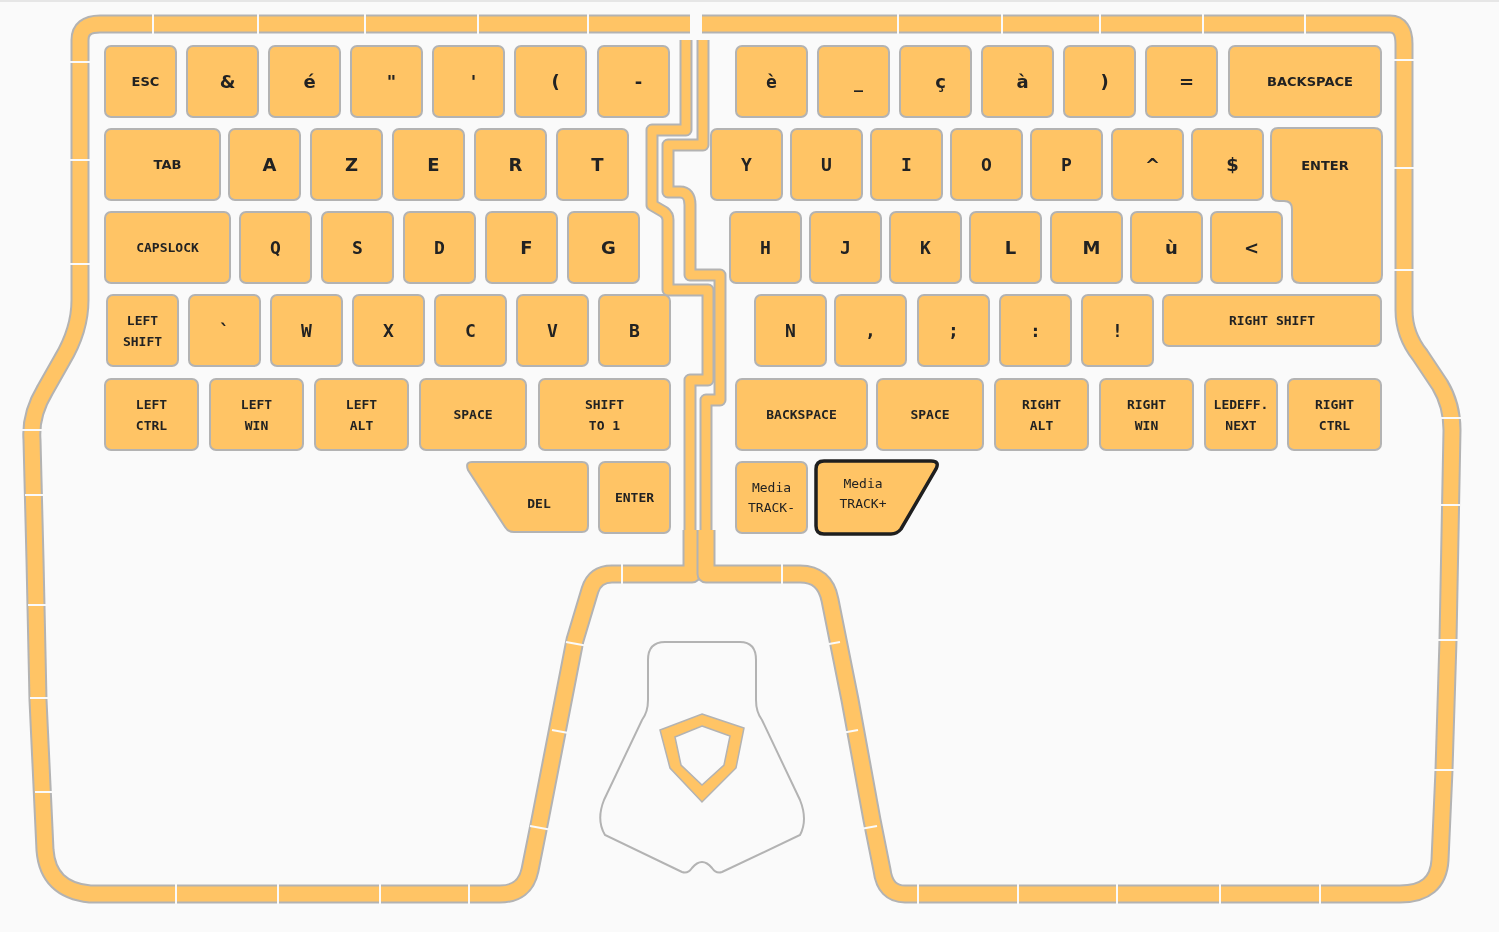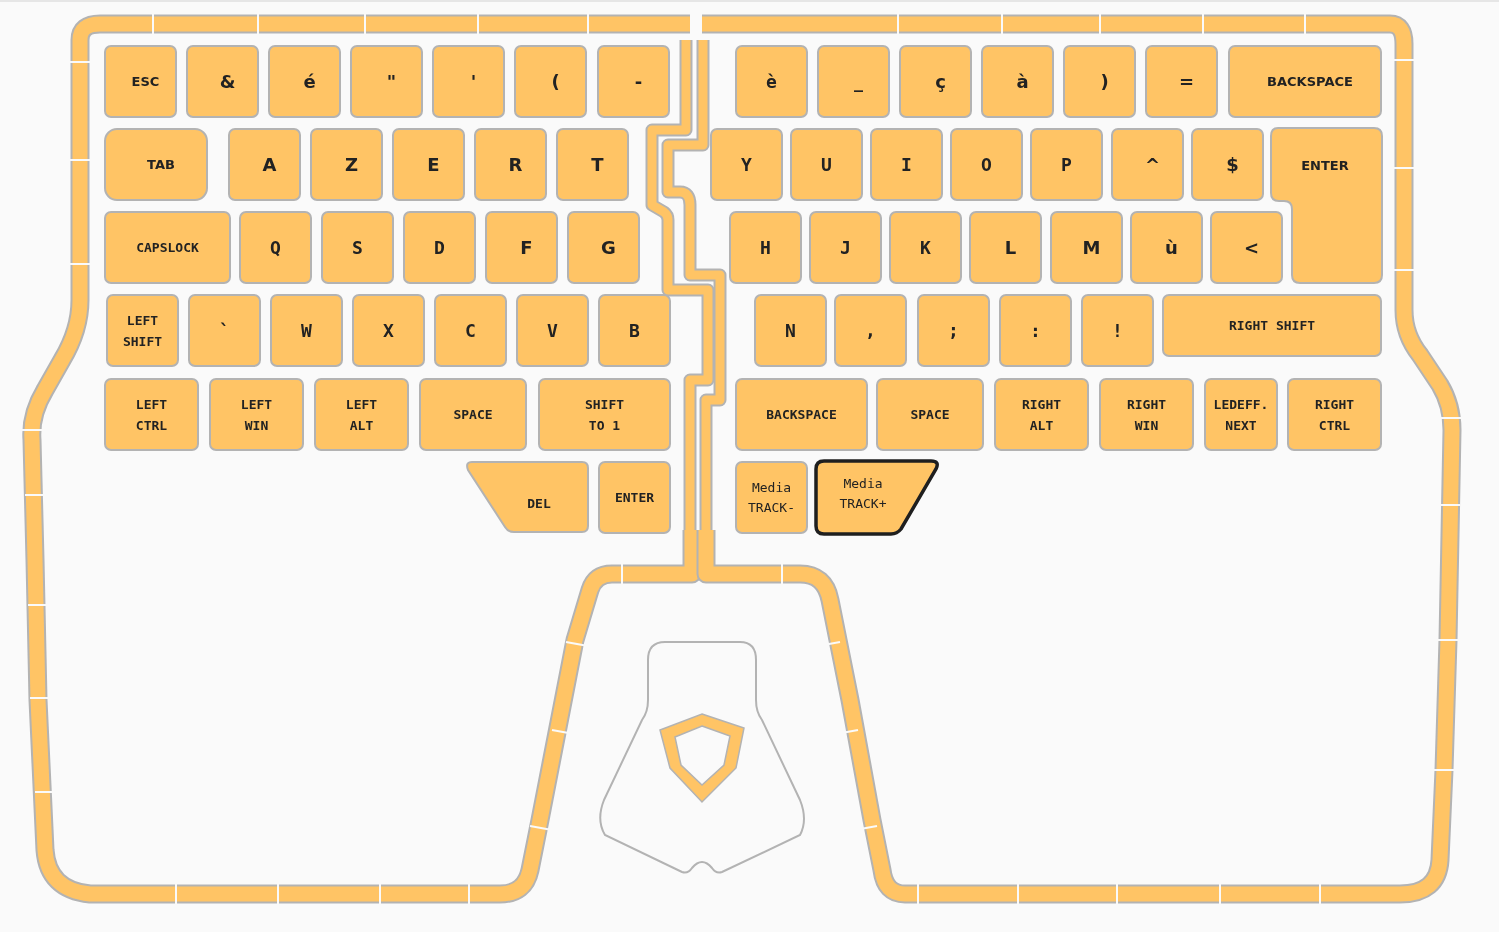--- a/index.html
+++ b/index.html
@@ -102,21 +102,21 @@
 <div class="key sans big" style="left:432px;top:45px;width:73px;height:73px;">
     <span class="lbl">'</span>
   </div>
 <div class="key sans big" style="left:514px;top:45px;width:73px;height:73px;">
     <span class="lbl">(</span>
   </div>
 <div class="key sans big" style="left:597px;top:45px;width:73px;height:73px;">
     <span class="lbl">-</span>
   </div>
 
-<div class="key sans" style="left:104px;top:128px;width:104px;height:73px;border-radius:13px;">
+<div class="key sans" style="left:104px;top:128px;width:117px;height:73px;">
     <span class="lbl">TAB</span>
   </div>
 <div class="key sans big" style="left:228px;top:128px;width:73px;height:73px;">
     <span class="lbl">A</span>
   </div>
 <div class="key sans big" style="left:310px;top:128px;width:73px;height:73px;">
     <span class="lbl">Z</span>
   </div>
 <div class="key sans big" style="left:392px;top:128px;width:73px;height:73px;">
     <span class="lbl">E</span>
@@ -280,21 +280,21 @@
   </div>
 <div class="key big" style="left:917px;top:294px;width:73px;height:73px;">
     <span class="lbl">;</span>
   </div>
 <div class="key big" style="left:999px;top:294px;width:73px;height:73px;">
     <span class="lbl">:</span>
   </div>
 <div class="key big" style="left:1081px;top:294px;width:73px;height:73px;">
     <span class="lbl">!</span>
   </div>
-<div class="key" style="left:1162px;top:294px;width:220px;height:63px;">
+<div class="key" style="left:1162px;top:294px;width:220px;height:53px;">
     <span class="lbl">RIGHT SHIFT</span>
   </div>
 
 <div class="key" style="left:735px;top:378px;width:133px;height:73px;">
     <span class="lbl">BACKSPACE</span>
   </div>
 <div class="key" style="left:876px;top:378px;width:108px;height:73px;">
     <span class="lbl">SPACE</span>
   </div>
 <div class="key" style="left:994px;top:378px;width:95px;height:73px;">

